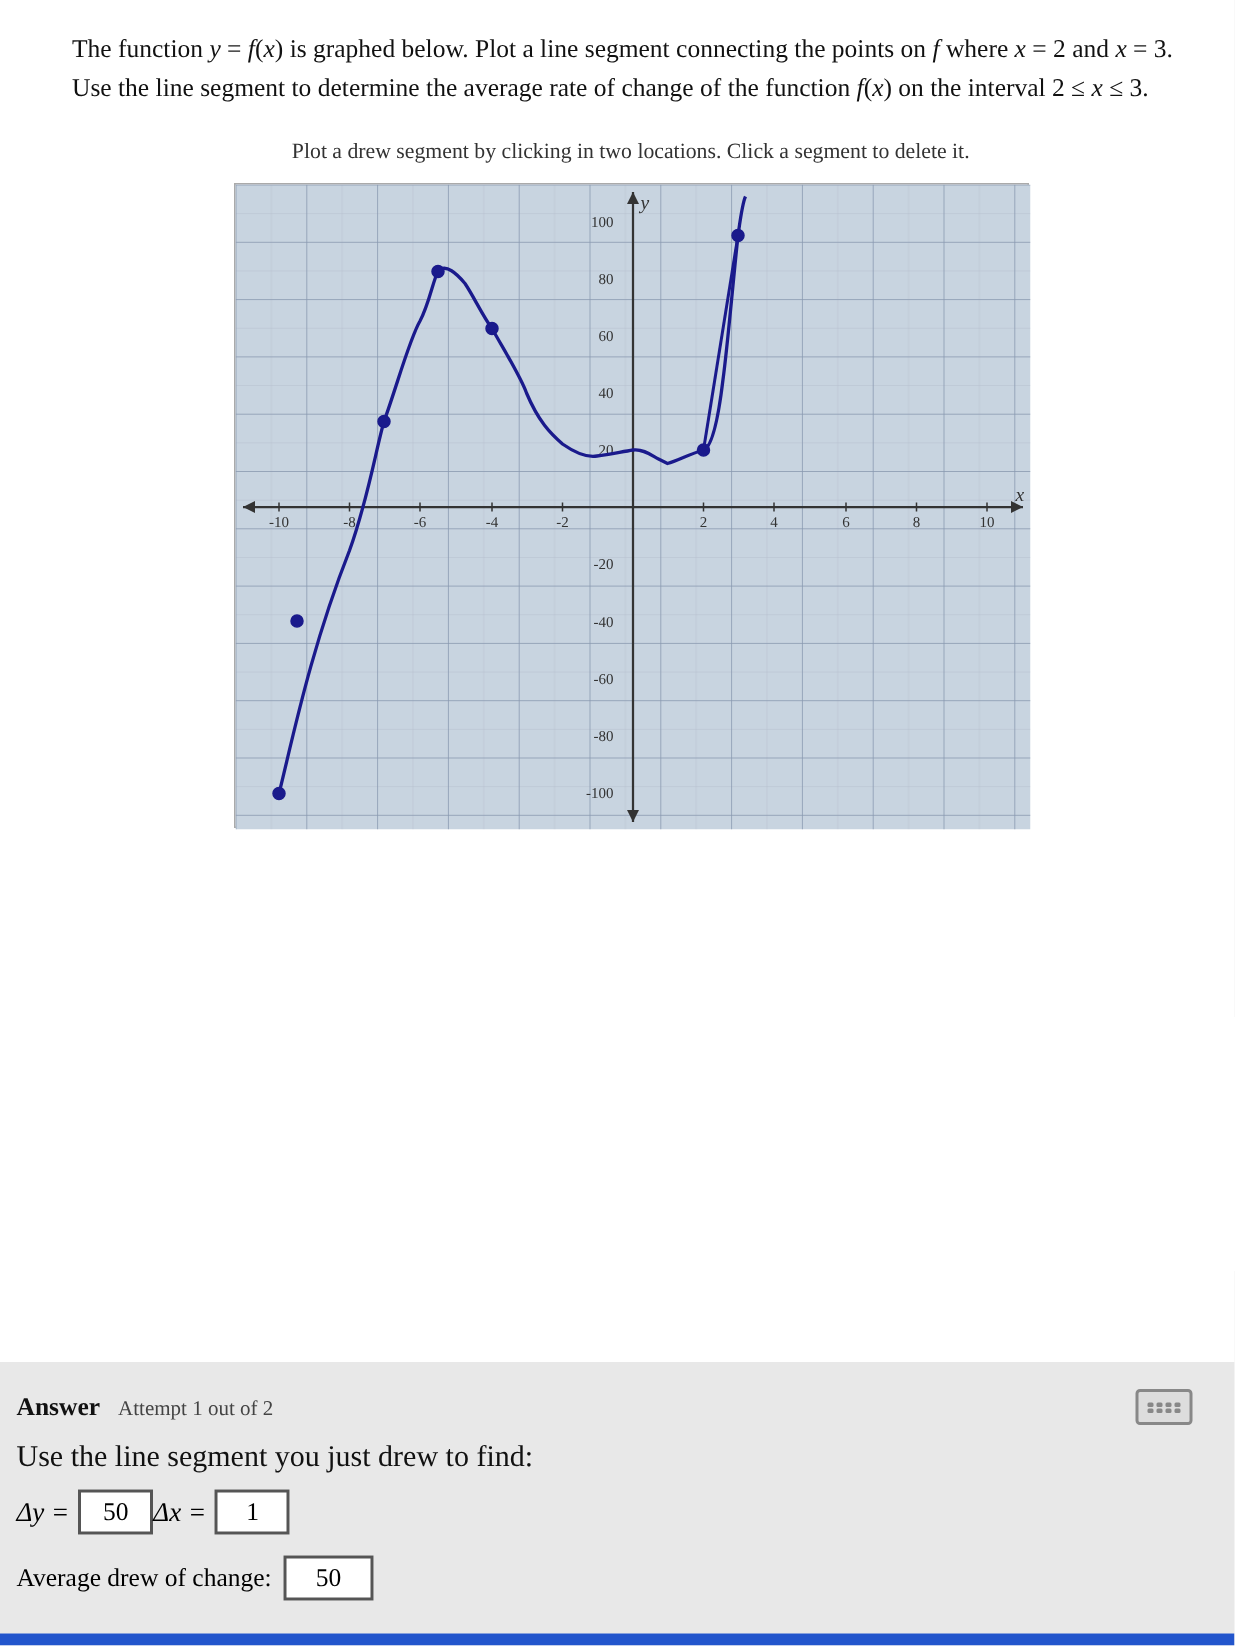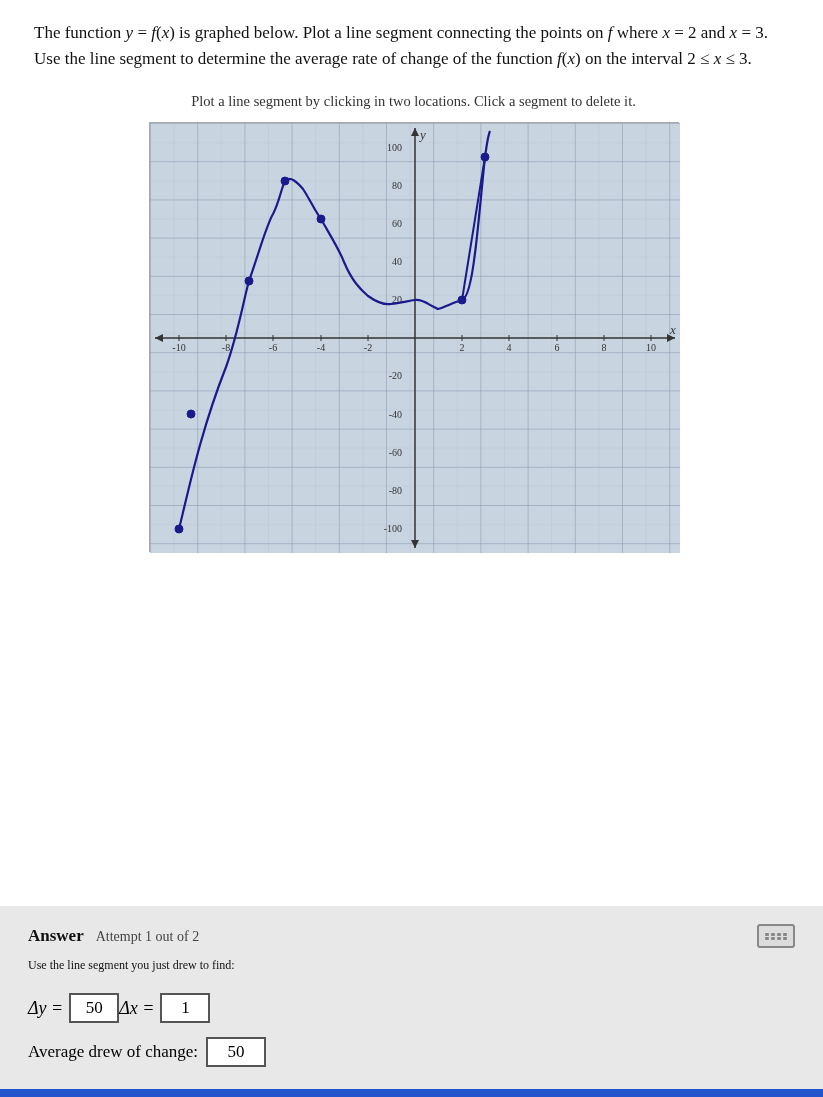--- a/index.html
+++ b/index.html
@@ -6,21 +6,21 @@
     body {
       font-family: Georgia, 'Times New Roman', serif;
       background: #f0f0f0;
       width: 823px;
       min-height: 1097px;
       display: flex;
       flex-direction: column;
     }
     .main-content {
       background: #fff;
-      padding: 20px 30px 20px 34px;
+      padding: 20px 30px 20px 48px;
       flex: 1;
     }
     .problem-text {
       font-size: 17px;
       line-height: 1.55;
       color: #111;
       margin-bottom: 18px;
     }
     .problem-text .math {
       font-style: italic;
@@ -44,21 +44,21 @@
       height: 430px;
       background: #d6dce6;
       border: 1px solid #aaa;
     }
     .graph-wrapper svg {
       position: absolute;
       top: 0; left: 0;
     }
     .answer-section {
       background: #e8e8e8;
-      padding: 18px 28px 22px 28px;
+      padding: 18px 28px 22px 11px;
       margin-top: 0;
     }
     .answer-header {
       font-size: 16px;
       font-weight: bold;
       color: #111;
       margin-bottom: 4px;
       display: flex;
       align-items: center;
       justify-content: space-between;
@@ -84,24 +84,24 @@
       grid-template-columns: repeat(4, 5px);
       grid-gap: 1px;
     }
     .key-dot {
       width: 4px;
       height: 3px;
       background: #888;
       border-radius: 1px;
     }
     .use-line-text {
-      font-size: 12px;
+      font-size: 20px;
       color: #111;
       margin-top: 10px;
-      margin-bottom: 20px;
+      margin-bottom: 10px;
     }
     .delta-row {
       display: flex;
       align-items: center;
       margin-bottom: 14px;
       font-size: 17px;
     }
     .delta-item {
       display: flex;
       align-items: center;
@@ -149,21 +149,21 @@
 
 <div class="main-content">
   <div class="problem-text">
     The function <span class="math">y</span> = <span class="math">f</span>(<span class="math">x</span>) is graphed below. Plot a line segment
     connecting the points on <span class="math">f</span> where <span class="math">x</span> = 2 and <span class="math">x</span> = 3. Use the line
     segment to determine the average rate of change of the function <span class="math">f</span>(<span class="math">x</span>)
     on the interval 2 ≤ <span class="math">x</span> ≤ 3.
   </div>
 
   <div class="graph-section">
-    <div class="instruction-text">Plot a line segment by clicking in two locations. Click a segment to delete it.</div>
+    <div class="instruction-text">Plot a drew segment by clicking in two locations. Click a segment to delete it.</div>
     <div class="graph-wrapper">
       <svg width="530" height="430" xmlns="http://www.w3.org/2000/svg">
 
         <defs>
           <pattern id="smallGrid" width="23.6" height="19.1" patternUnits="userSpaceOnUse">
             <path d="M 23.6 0 L 0 0 0 19.1" fill="none" stroke="#b0b8c8" stroke-width="0.5"></path>
           </pattern>
           <pattern id="grid" width="47.2" height="38.2" patternUnits="userSpaceOnUse">
             <rect width="47.2" height="38.2" fill="url(#smallGrid)"></rect>
             <path d="M 47.2 0 L 0 0 0 38.2" fill="none" stroke="#8898b0" stroke-width="1"></path>

